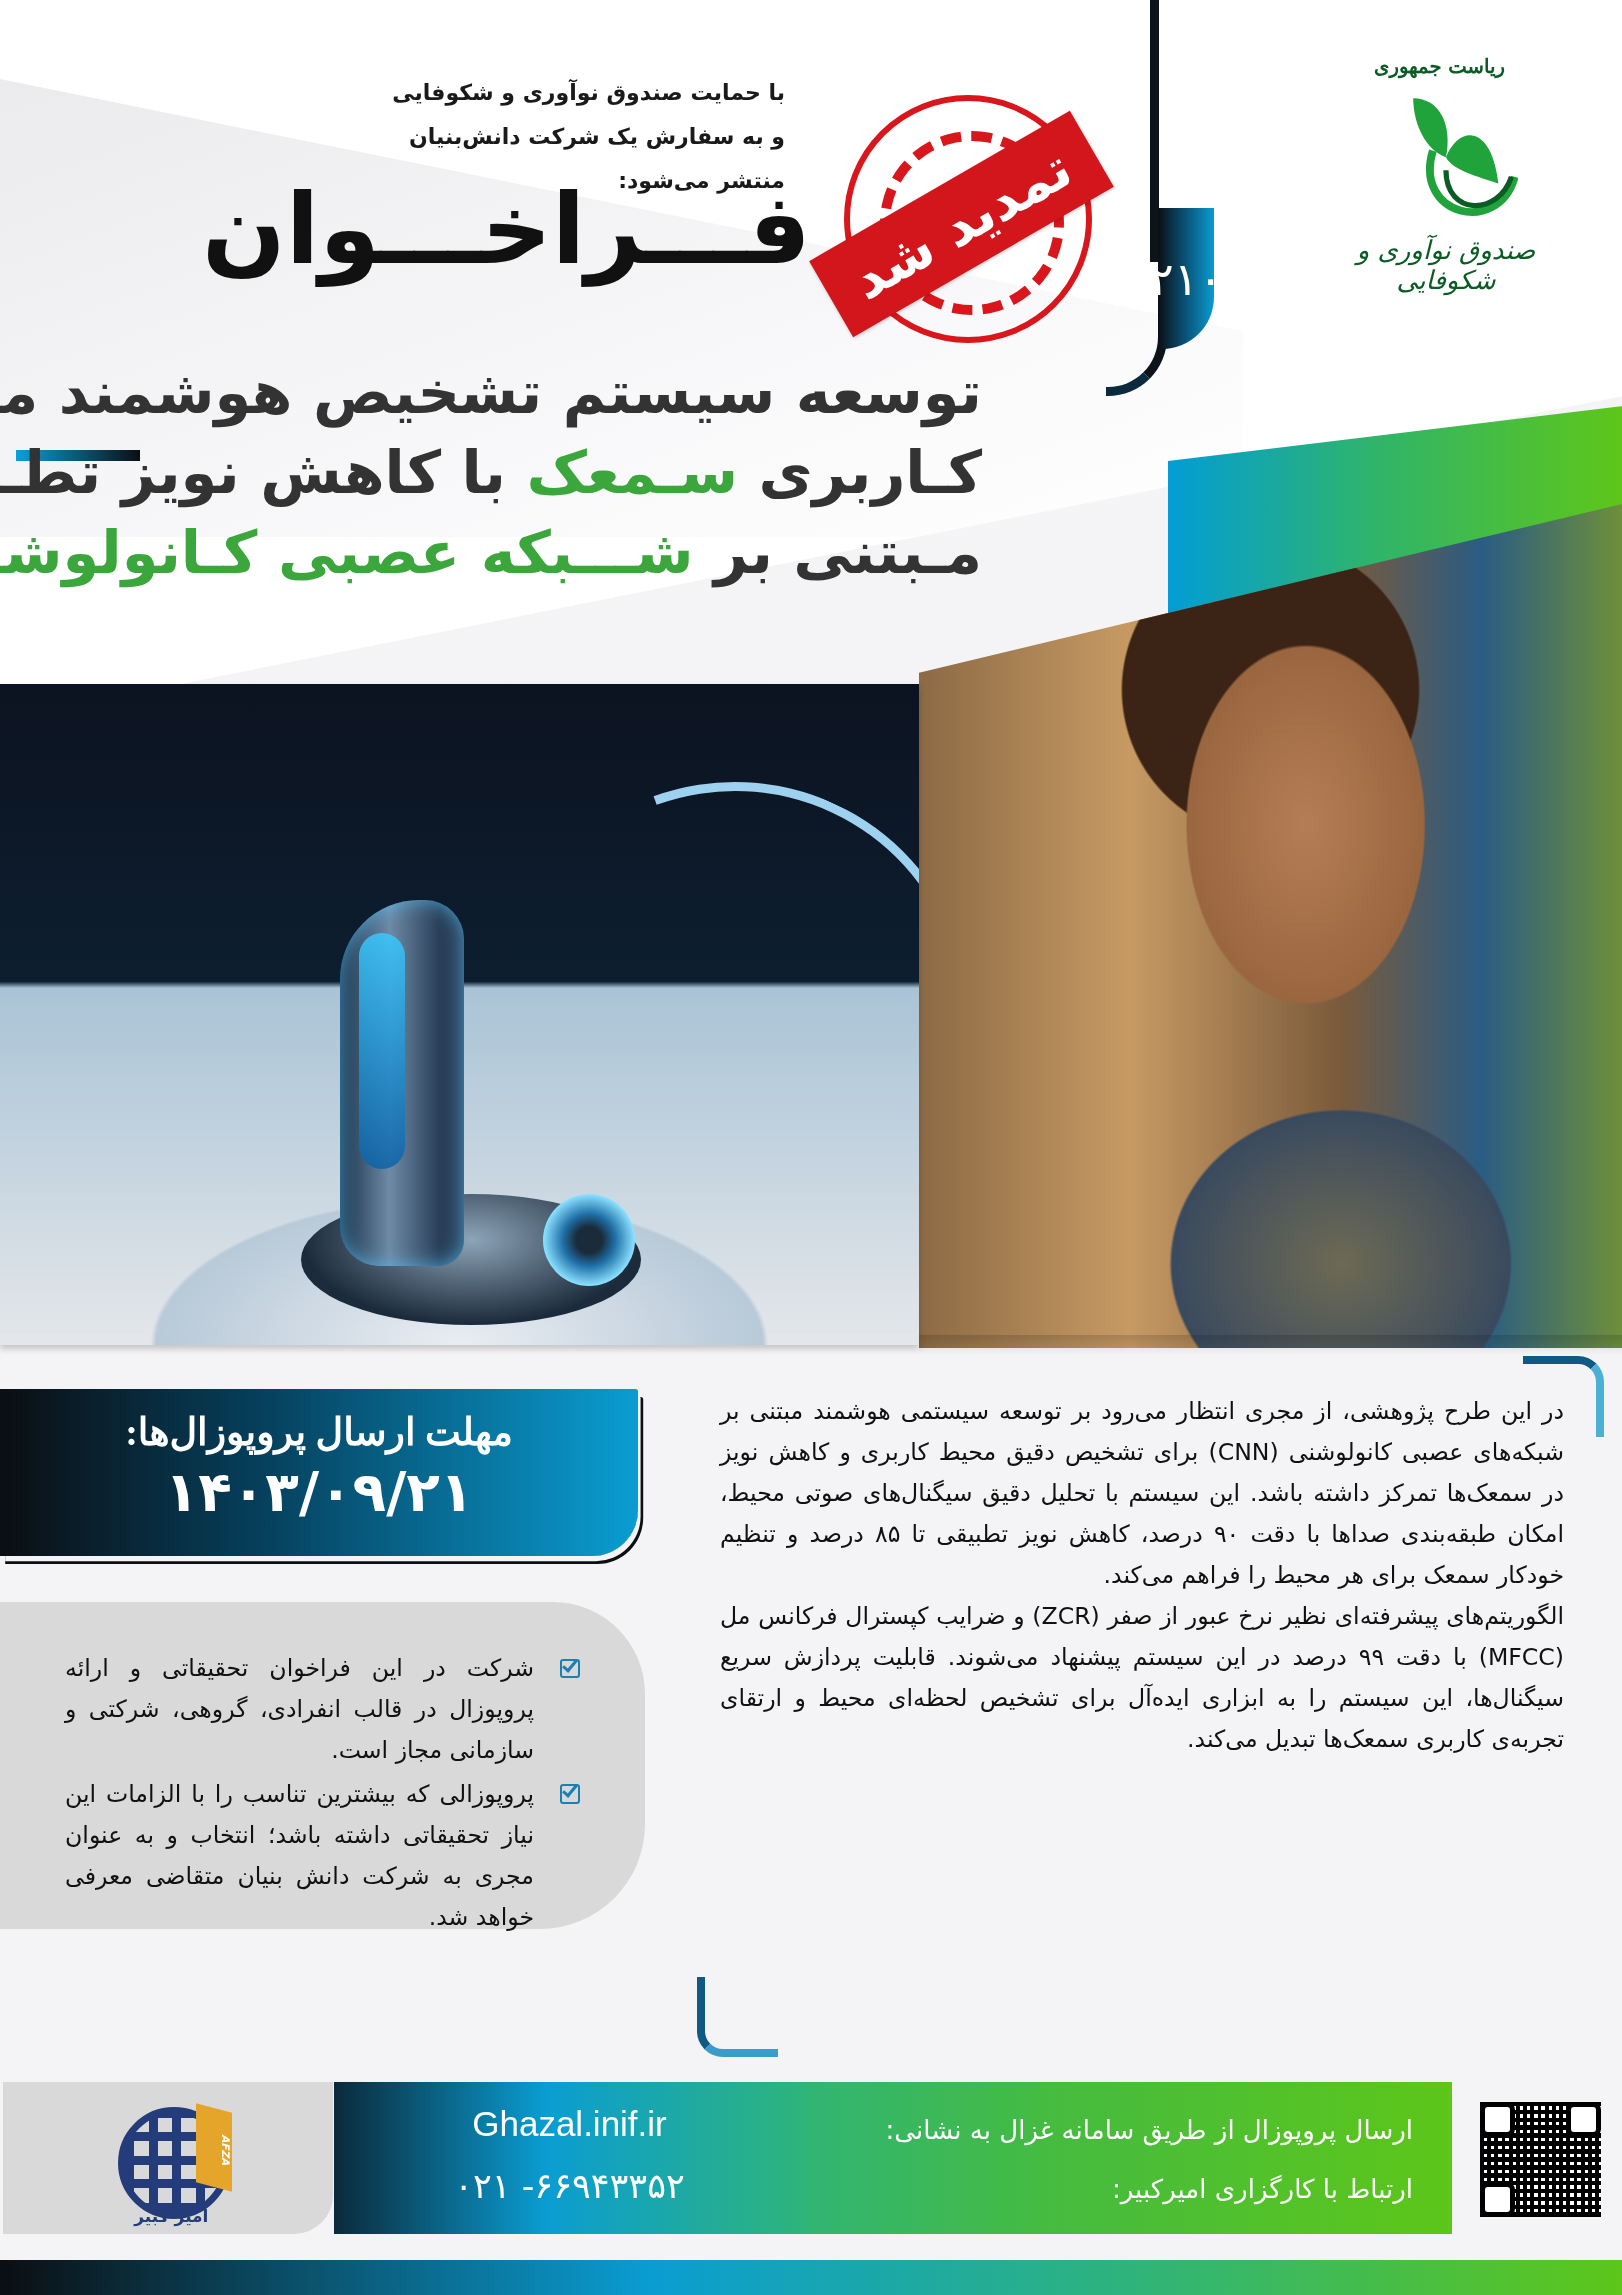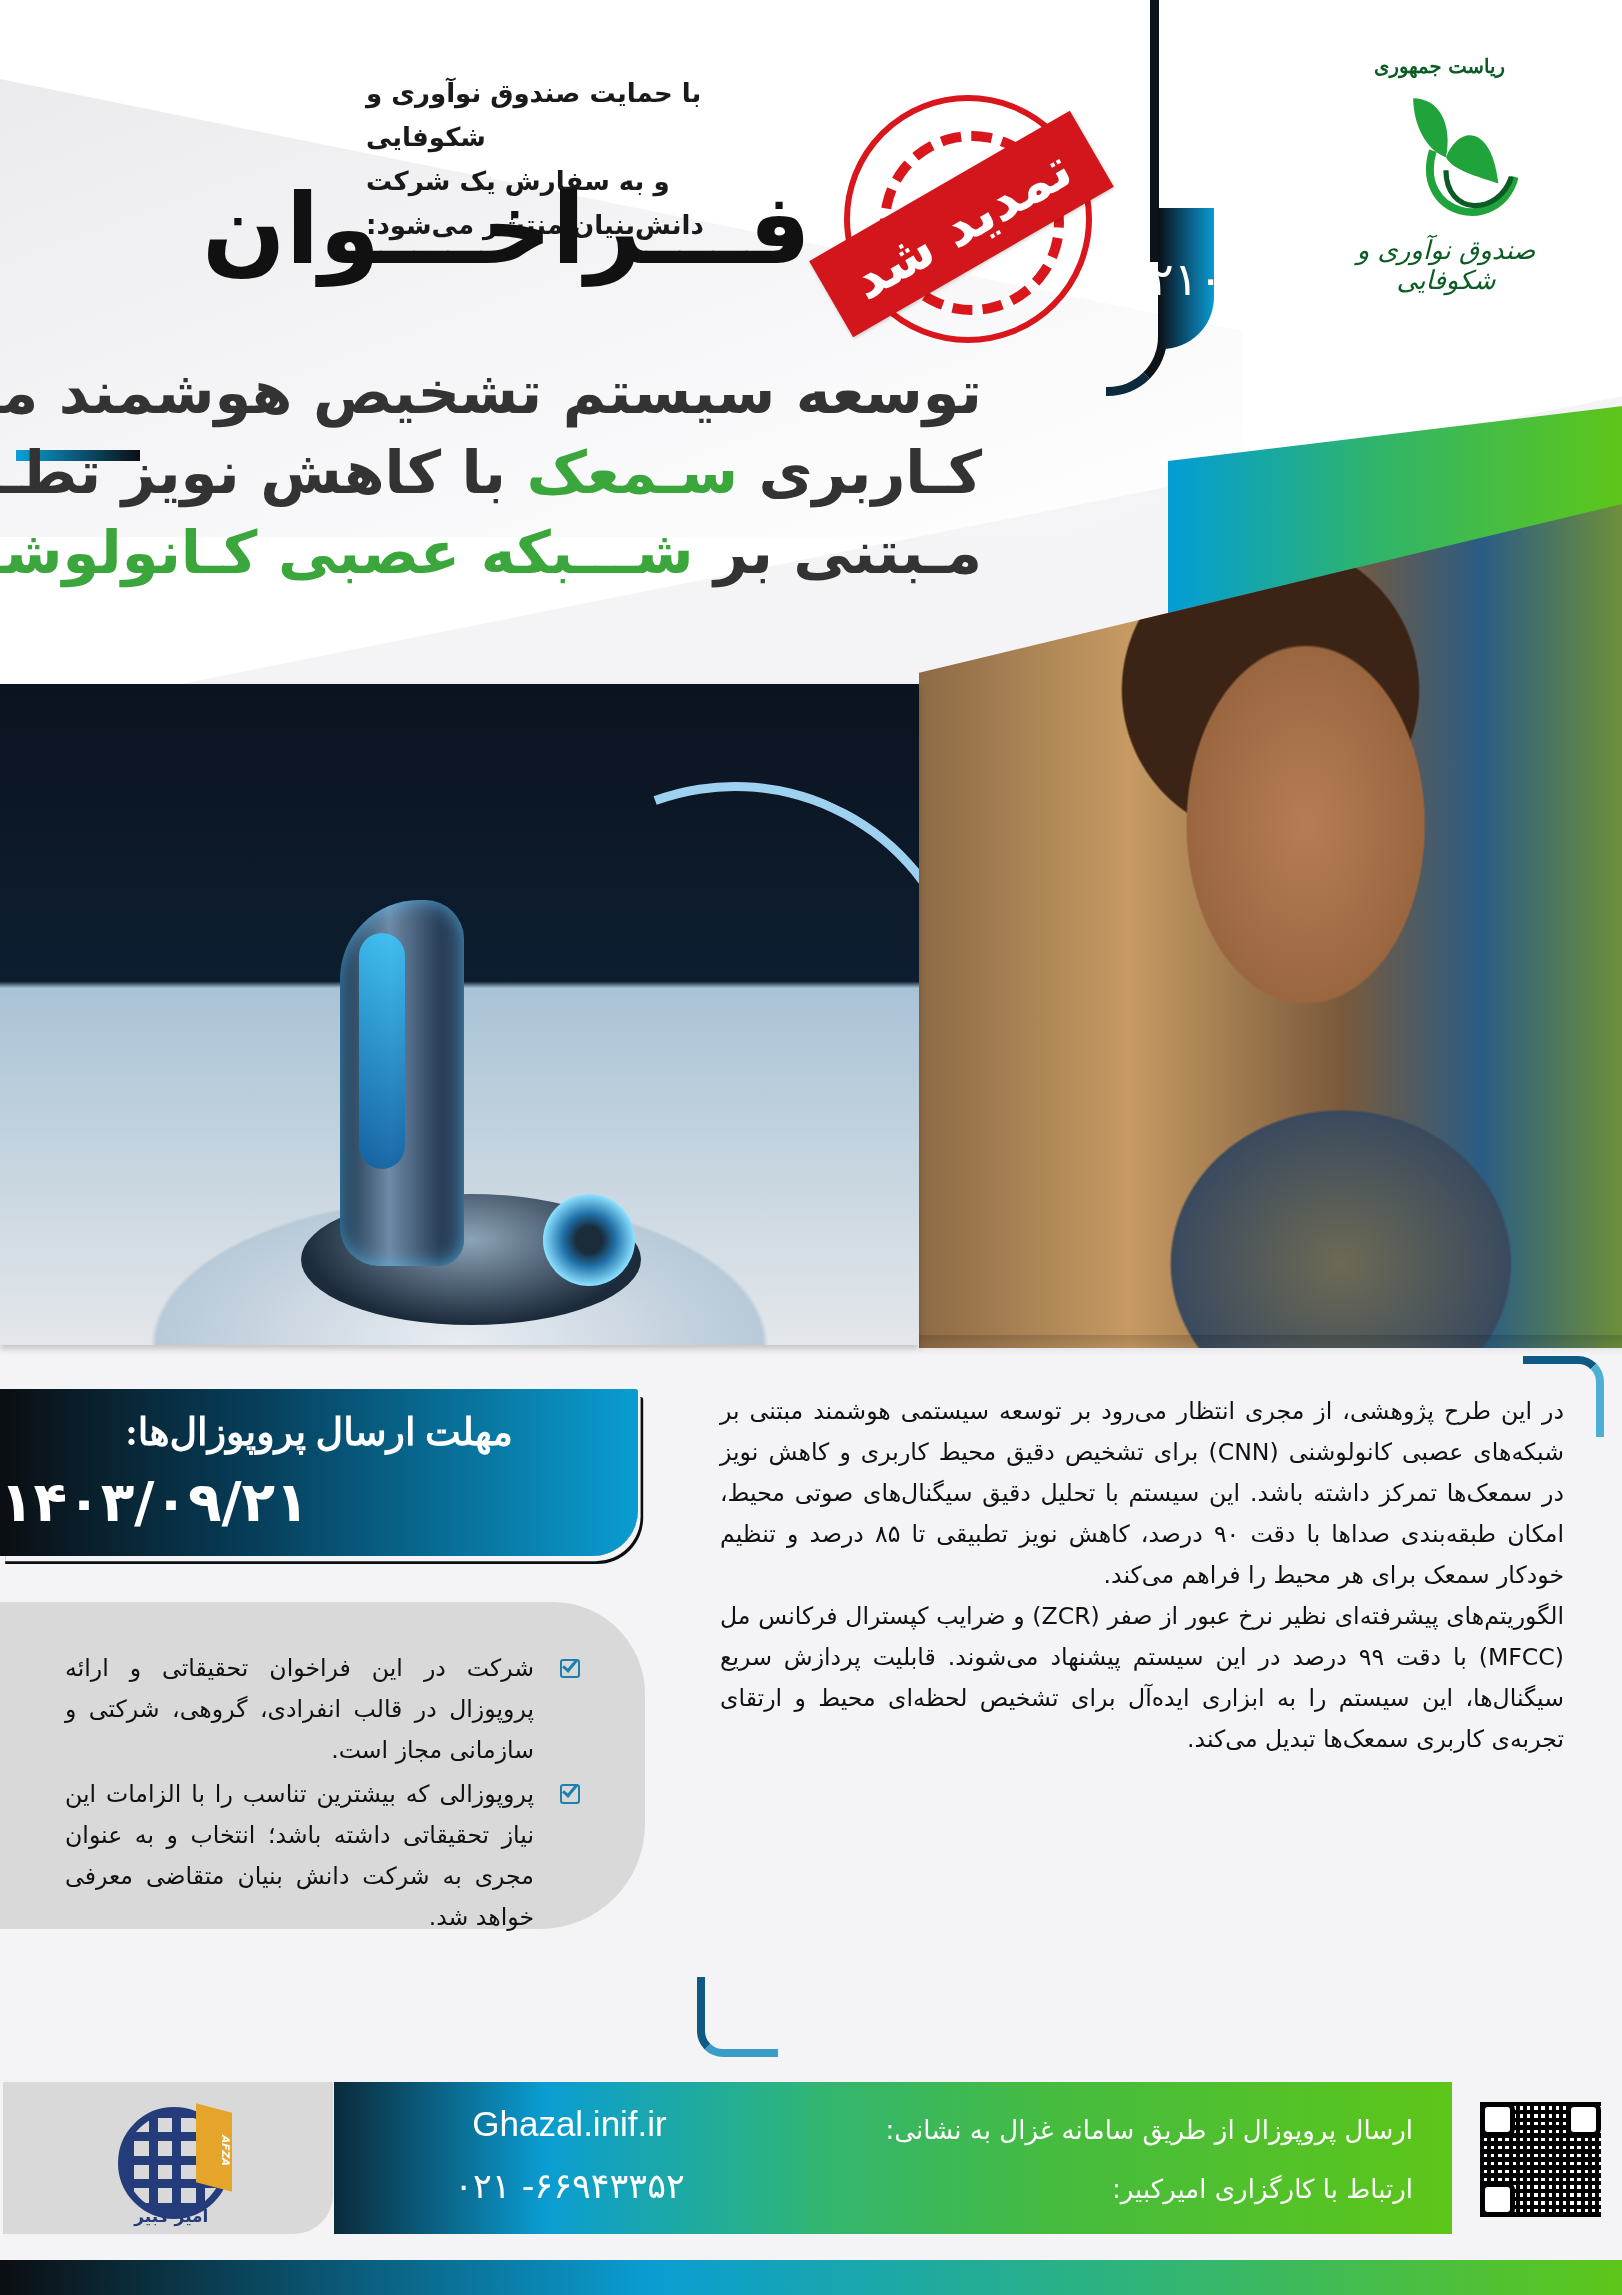--- a/index.html
+++ b/index.html
@@ -18,21 +18,21 @@
   
   #issue-badge { left:1158px; top:208px; width:56px; height:141px; background:linear-gradient(90deg,#0b0f14 0%,#0a4d70 45%,#0a9bd1 100%); border-bottom-right-radius:52px; display:flex; align-items:center; justify-content:center; }
   #issue-badge span { color:#fff; font-size:46px; font-family:"DejaVu Sans", sans-serif; letter-spacing:1.3px; }
 
   
   #logo { left:1335px; top:39px; width:222px; height:242px; }
   .logo-top { position:absolute; top:16.4px; left:39px; width:131px; text-align:center; color:#0b5b24; font-family:"DejaVu Serif", serif; font-size:19.6px; font-weight:bold; direction:rtl; }
   .logo-bottom { position:absolute; top:196px; left:0; width:222px; text-align:center; color:#0b5b24; font-family:"DejaVu Serif", serif; font-style:italic; font-size:26px; font-weight:normal; direction:rtl; }
 
   
-  #support-text { left:366px; top:71px; width:419px; text-align:left; color:#1a1a1a; font-weight:bold; font-size:26px; line-height:44px; }
+  #support-text { left:366px; top:71px; width:419px; text-align:right; color:#1a1a1a; font-weight:bold; font-size:22px; line-height:44px; }
 
   
   #call-title { left:288px; top:164px; width:523px; text-align:center; font-weight:bold; font-size:98px; color:#111; line-height:131px; letter-spacing:10.5px; }
 
   
   #stamp { left:844px; top:95px; width:249px; height:249px; }
   .stamp-ring { position:absolute; border-radius:50%; border:6.5px solid #d8161c; }
   .stamp-band { position:absolute; left:-33px; top:85px; width:301px; height:88px; background:#d3161c; transform:rotate(-30deg); display:flex; align-items:center; justify-content:center; box-shadow:0 1.3px 3.9px rgba(0,0,0,.2); }
   .stamp-band span { color:#fff; font-weight:bold; font-size:54px; direction:rtl; }
 
@@ -58,21 +58,21 @@
   #img-boy { left:919px; top:504px; width:703px; height:844px; overflow:hidden; clip-path:polygon(0 20%,100% 0,100% 100%,0 100%); background:
       radial-gradient(ellipse 28% 35% at 55% 38%, #b57d55 0%, #9a6640 60%, transparent 61%),
       radial-gradient(ellipse 30% 25% at 50% 22%, #3b2416 0%, #3b2416 70%, transparent 71%),
       radial-gradient(ellipse 40% 30% at 60% 90%, #6d6a54 0%, #3a4a5e 60%, transparent 61%),
       linear-gradient(90deg,#8c6a45 0%,#c79a63 30%,#7a5a3b 60%,#2a5c84 80%,#6e8f3a 100%); }
   #img-boy-shadow { left:919px; top:1335px; width:703px; height:19.6px; background:linear-gradient(180deg,rgba(0,0,0,.15),transparent); }
 
   
   #deadline { left:0; top:1389px; width:638px; height:167px; background:linear-gradient(90deg,#0b0e12 0%,#063e5a 40%,#0a9dd2 100%); border-bottom-right-radius:46px; border-top-right-radius:2.6px; box-shadow:3.9px 6.5px 0 -1.3px #f4f4f6, 5.2px 7.9px 0 0 #0b0e12; }
   #deadline .label { position:absolute; top:21px; width:100%; text-align:center; color:#fff; font-size:38px; font-weight:bold; direction:rtl;font-family:Liberation Serif, serif; }
-  #deadline .date { position:absolute; top:81px; width:100%; text-align:left; color:#fff; font-size:55px; font-weight:bold; letter-spacing:6.5px; }
+  #deadline .date { position:absolute; top:71px; width:100%; text-align:center; color:#fff; font-size:55px; font-weight:bold; letter-spacing:6.5px; }
 
   
   #conditions { left:0; top:1602px; width:645px; height:327px; background:#d9d9d9; border-radius:0 92px 105px 0; }
   #conditions ul { list-style:none; margin:0; padding:46px 72px 0 65px; direction:rtl; }
   #conditions li { position:relative; font-size:23.6px; line-height:41px; color:#111; text-align:justify; padding-right:39px; margin-bottom:2.6px; }
   .check-icon { position:absolute; right:-6.5px; top:10.5px; width:15.7px; height:15.7px; border:2.6px solid #1c7fb0; border-radius:3.3px; }
   .check-icon:after { content:""; position:absolute; left:4.6px; top:-3.9px; width:5.2px; height:11.8px; border-right:3.3px solid #1c7fb0; border-bottom:3.3px solid #1c7fb0; transform:rotate(40deg); }
 
   
   #body-text { left:720px; top:1391px; width:844px; direction:rtl; text-align:justify; font-size:23.6px; line-height:41px; color:#111; }

